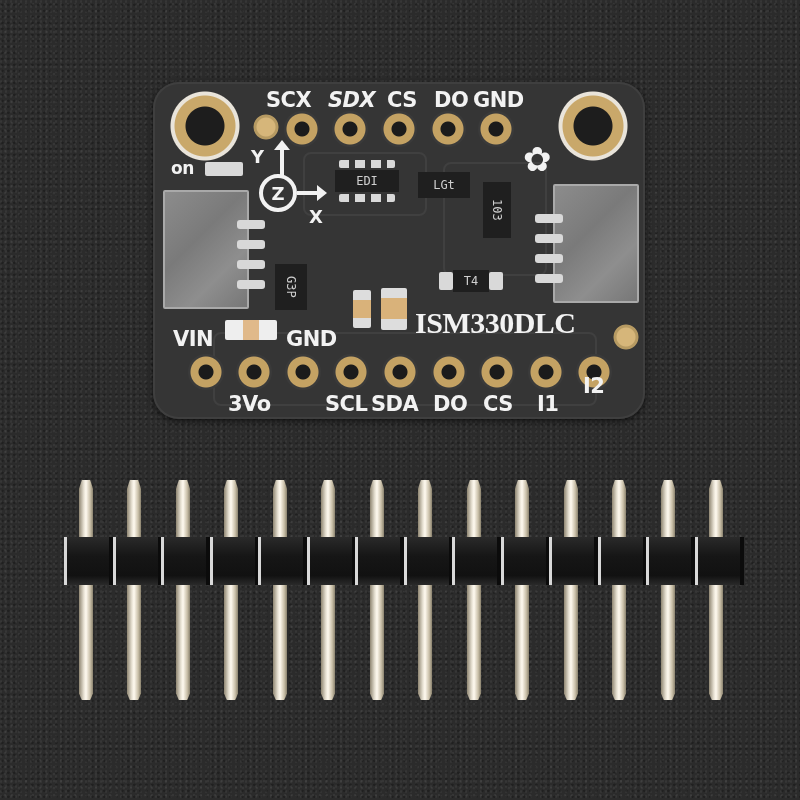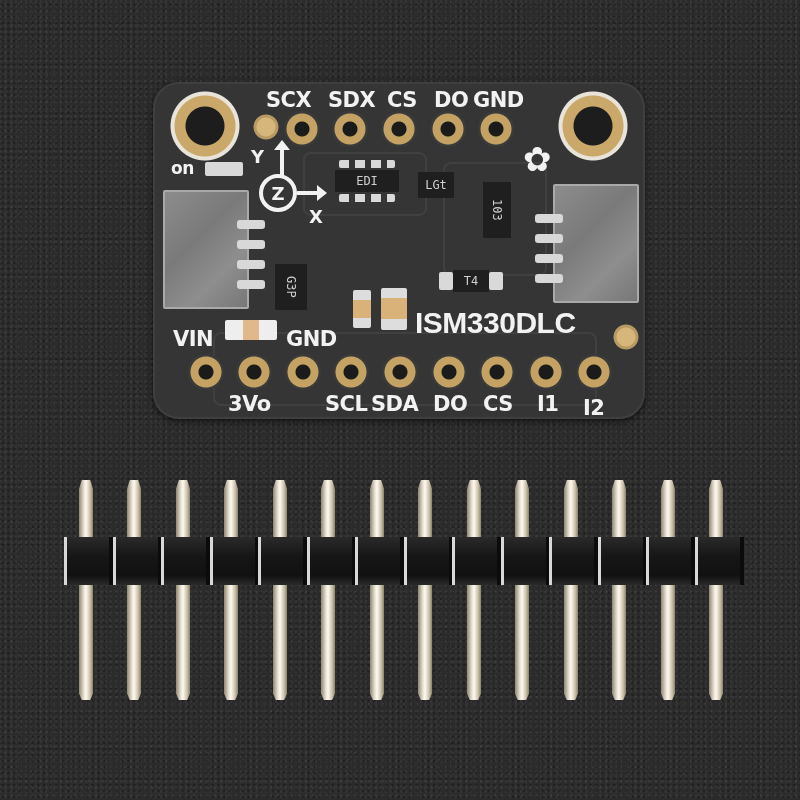--- a/index.html
+++ b/index.html
@@ -72,21 +72,21 @@
 <div class="board">
 
   <div class="trace" style="left:150px;top:70px;width:120px;height:60px;"></div>
   <div class="trace" style="left:60px;top:250px;width:380px;height:70px;"></div>
   <div class="trace" style="left:290px;top:80px;width:100px;height:110px;"></div>
 
   <div class="mount" style="left:16px;top:8px;"></div>
   <div class="mount" style="left:404px;top:8px;"></div>
 
   <span class="silk top" style="left:113px;top:6px;">SCX</span>
-  <span class="silk top" style="left:175px;top:6px;">SDX</span>
+  <span class="silk top" style="left:175px;top:6px;font-style:italic;">SDX</span>
   <span class="silk top" style="left:234px;top:6px;">CS</span>
   <span class="silk top" style="left:281px;top:6px;">DO</span>
   <span class="silk top" style="left:320px;top:6px;">GND</span>
 
   <div class="testpad" style="left:113px;top:45px;"></div>
   <div class="pad" style="left:149px;top:47px;"></div>
   <div class="pad" style="left:197px;top:47px;"></div>
   <div class="pad" style="left:246px;top:47px;"></div>
   <div class="pad" style="left:295px;top:47px;"></div>
   <div class="pad" style="left:343px;top:47px;"></div>
@@ -117,36 +117,36 @@
     <div class="conn-pin" style="left:-20px;top:68px;"></div>
     <div class="conn-pin" style="left:-20px;top:88px;"></div>
   </div>
 
   <div style="position:absolute;left:370px;top:60px;font-size:34px;color:#f2f2f2;line-height:1;">✿</div>
 
   <div class="chip" style="left:182px;top:88px;width:64px;height:22px;">EDI</div>
   <div class="smdpad" style="left:186px;top:78px;width:56px;height:8px;background:repeating-linear-gradient(90deg,#d9d9d9 0 10px,transparent 10px 16px);"></div>
   <div class="smdpad" style="left:186px;top:112px;width:56px;height:8px;background:repeating-linear-gradient(90deg,#d9d9d9 0 10px,transparent 10px 16px);"></div>
 
-  <div class="chip" style="left:265px;top:90px;width:36px;height:26px;">LGt</div>
+  <div class="chip" style="left:265px;top:90px;width:52px;height:26px;">LGt</div>
 
   <div class="chip" style="left:330px;top:100px;width:28px;height:56px;writing-mode:vertical-rl;">103</div>
 
 
   <div class="chip" style="left:122px;top:182px;width:32px;height:46px;writing-mode:vertical-rl;">G3P</div>
 
   <div class="chip" style="left:300px;top:188px;width:36px;height:22px;">T4</div>
   <div class="smdpad" style="left:286px;top:190px;width:14px;height:18px;"></div>
   <div class="smdpad" style="left:336px;top:190px;width:14px;height:18px;"></div>
 
   <div class="cap" style="left:200px;top:208px;width:18px;height:38px;background:linear-gradient(180deg,#ddd 0 25%,#d9b27a 25% 75%,#ddd 75%);"></div>
   <div class="cap" style="left:228px;top:206px;width:26px;height:42px;background:linear-gradient(180deg,#ddd 0 25%,#d9b27a 25% 75%,#ddd 75%);"></div>
   <div class="cap" style="left:72px;top:238px;width:52px;height:20px;background:linear-gradient(90deg,#eee 0 35%,#e0b98a 35% 65%,#eee 65%);"></div>
 
-  <span class="silk" style="left:262px;top:224px;font-size:30px;font-family:Liberation Sans, sans-serif;">ISM330DLC</span>
+  <span class="silk" style="left:262px;top:224px;font-size:30px;font-family:Liberation Serif, serif;">ISM330DLC</span>
   <div class="testpad" style="left:473px;top:255px;"></div>
 
   <span class="silk bot" style="left:20px;top:245px;">VIN</span>
   <span class="silk bot" style="left:133px;top:245px;">GND</span>
 
   <div class="pad" style="left:53px;top:290px;"></div>
   <div class="pad" style="left:101px;top:290px;"></div>
   <div class="pad" style="left:150px;top:290px;"></div>
   <div class="pad" style="left:198px;top:290px;"></div>
   <div class="pad" style="left:247px;top:290px;"></div>
@@ -154,21 +154,21 @@
   <div class="pad" style="left:344px;top:290px;"></div>
   <div class="pad" style="left:393px;top:290px;"></div>
   <div class="pad" style="left:441px;top:290px;"></div>
 
   <span class="silk bot" style="left:75px;top:310px;">3Vo</span>
   <span class="silk bot" style="left:172px;top:310px;">SCL</span>
   <span class="silk bot" style="left:218px;top:310px;">SDA</span>
   <span class="silk bot" style="left:280px;top:310px;">DO</span>
   <span class="silk bot" style="left:330px;top:310px;">CS</span>
   <span class="silk bot" style="left:384px;top:310px;">I1</span>
-  <span class="silk bot" style="left:430px;top:314px;text-align:center;">I2</span>
+  <span class="silk bot" style="left:430px;top:292px;text-align:center;">I2</span>
 </div>
 
 <div>
   <div class="pin" style="left:79px;"></div>
   <div class="pin" style="left:127px;"></div>
   <div class="pin" style="left:176px;"></div>
   <div class="pin" style="left:224px;"></div>
   <div class="pin" style="left:273px;"></div>
   <div class="pin" style="left:321px;"></div>
   <div class="pin" style="left:370px;"></div>

